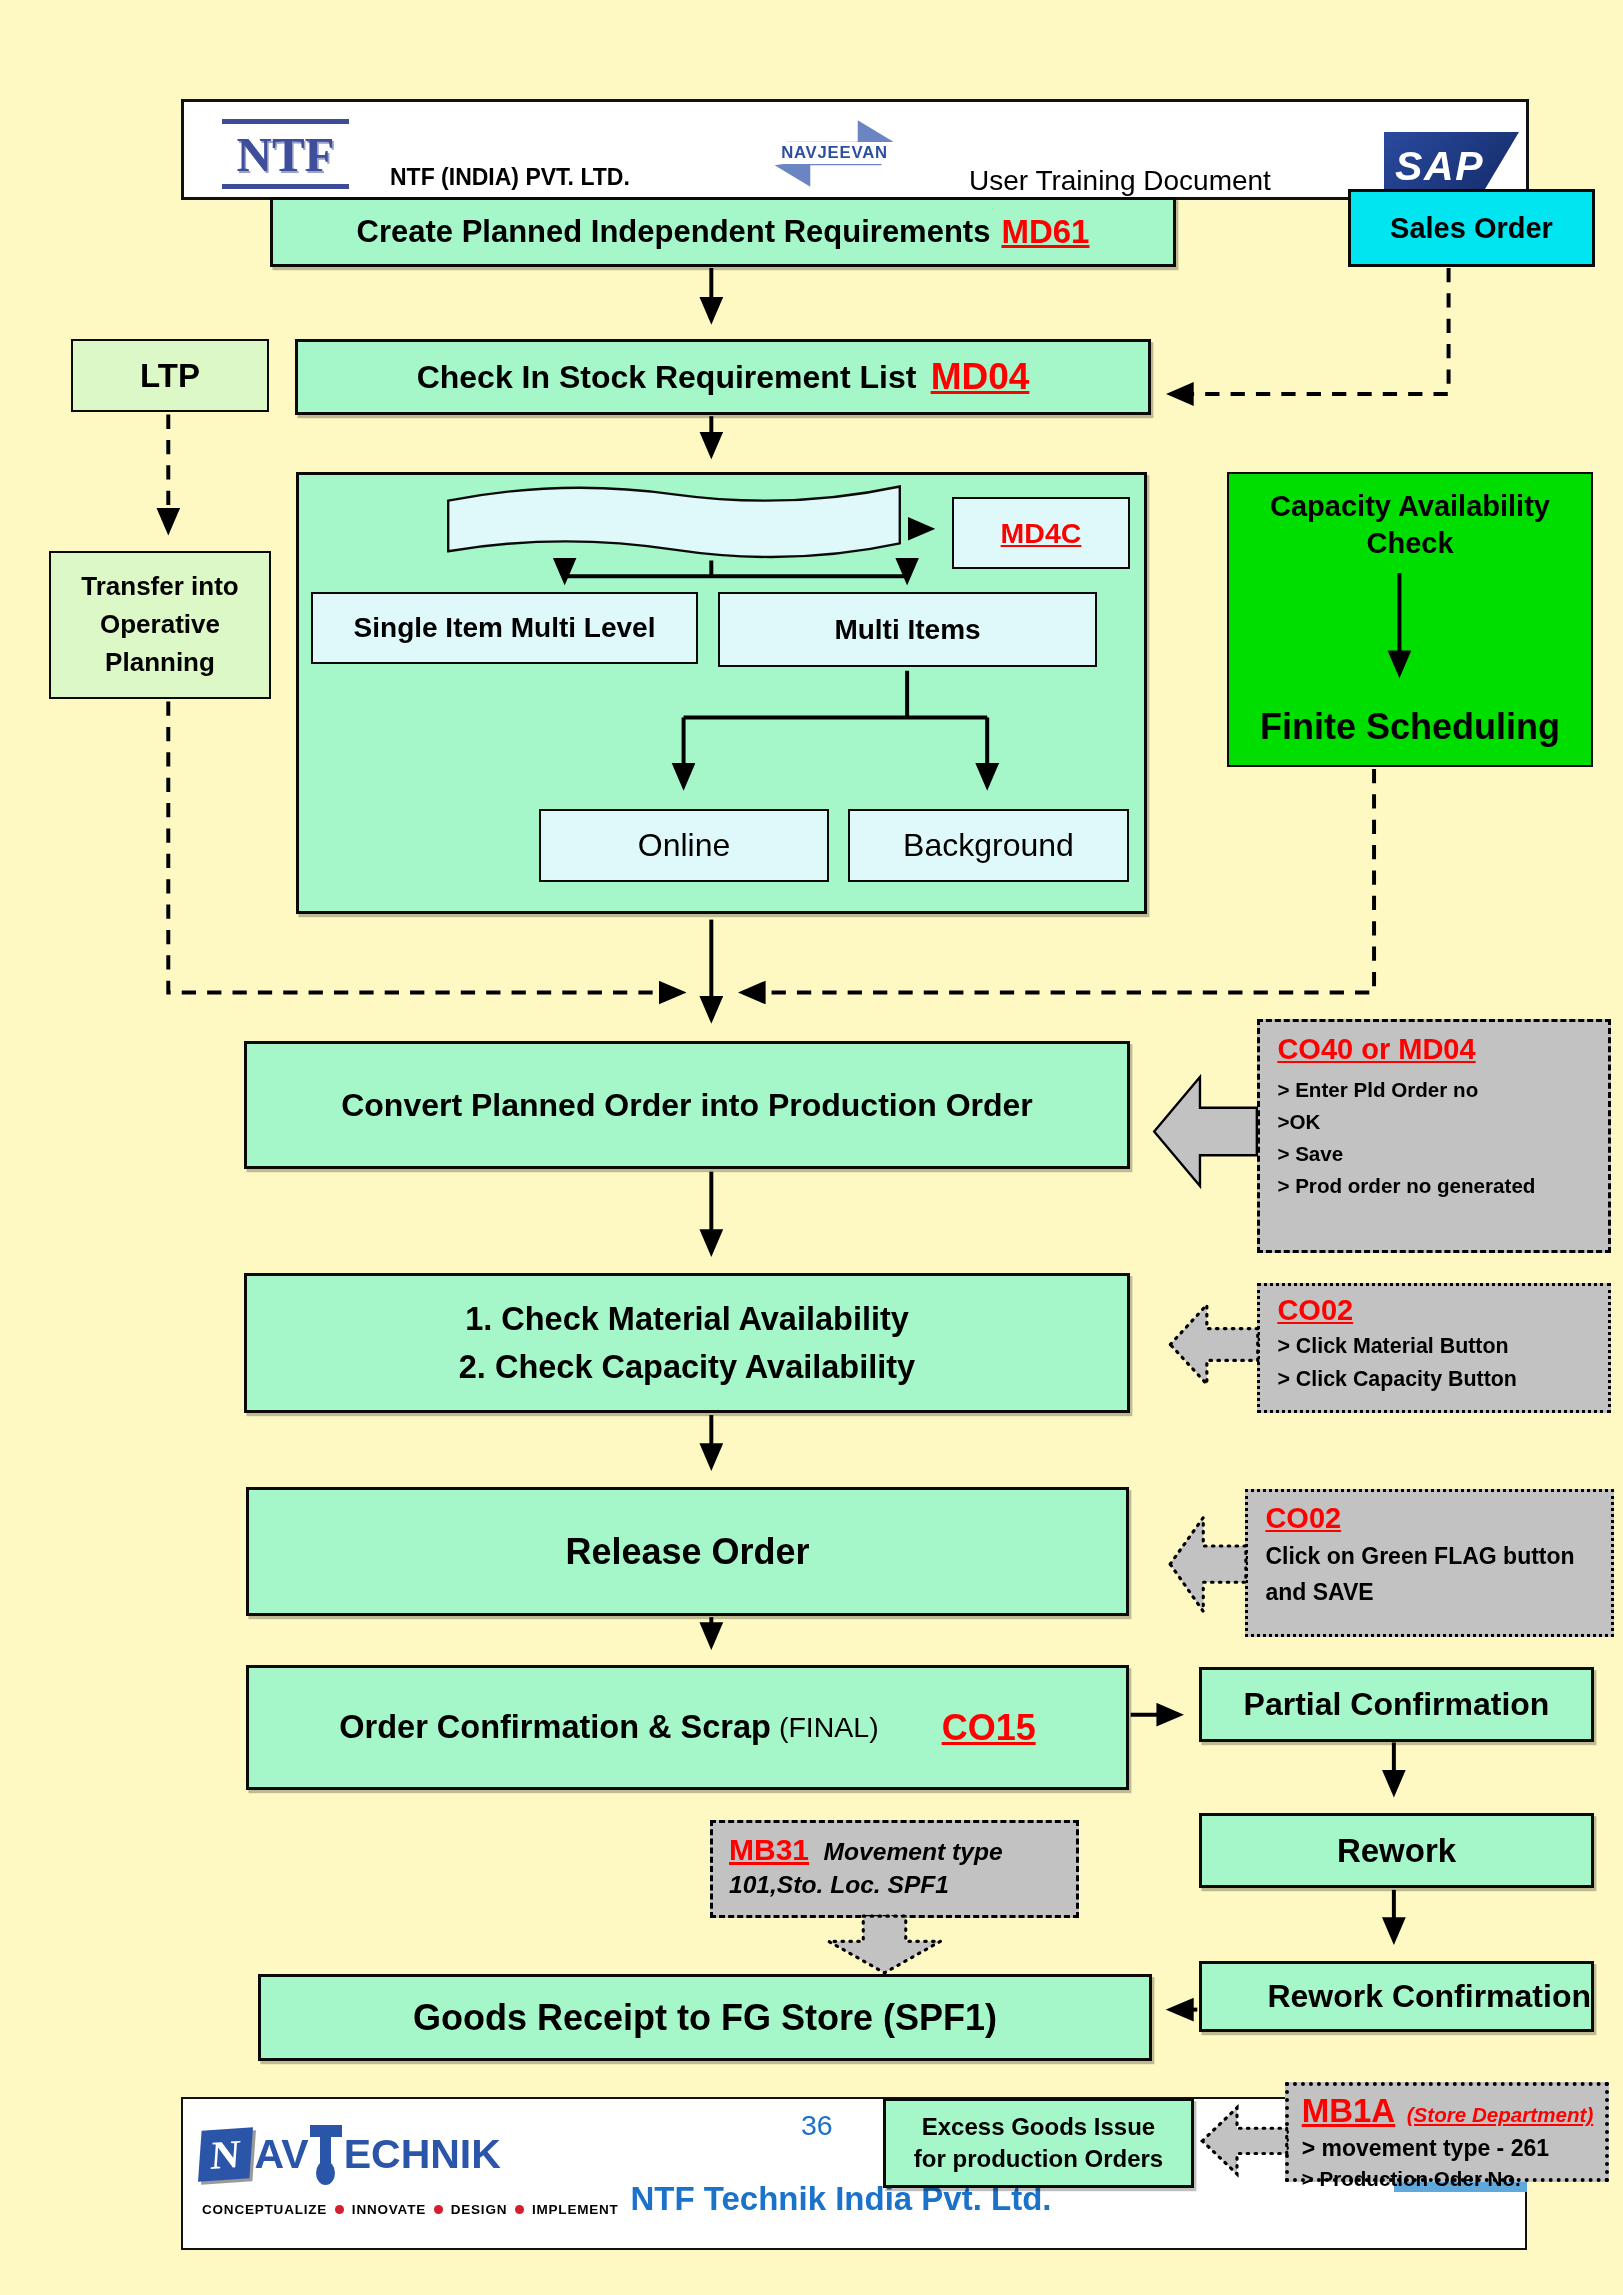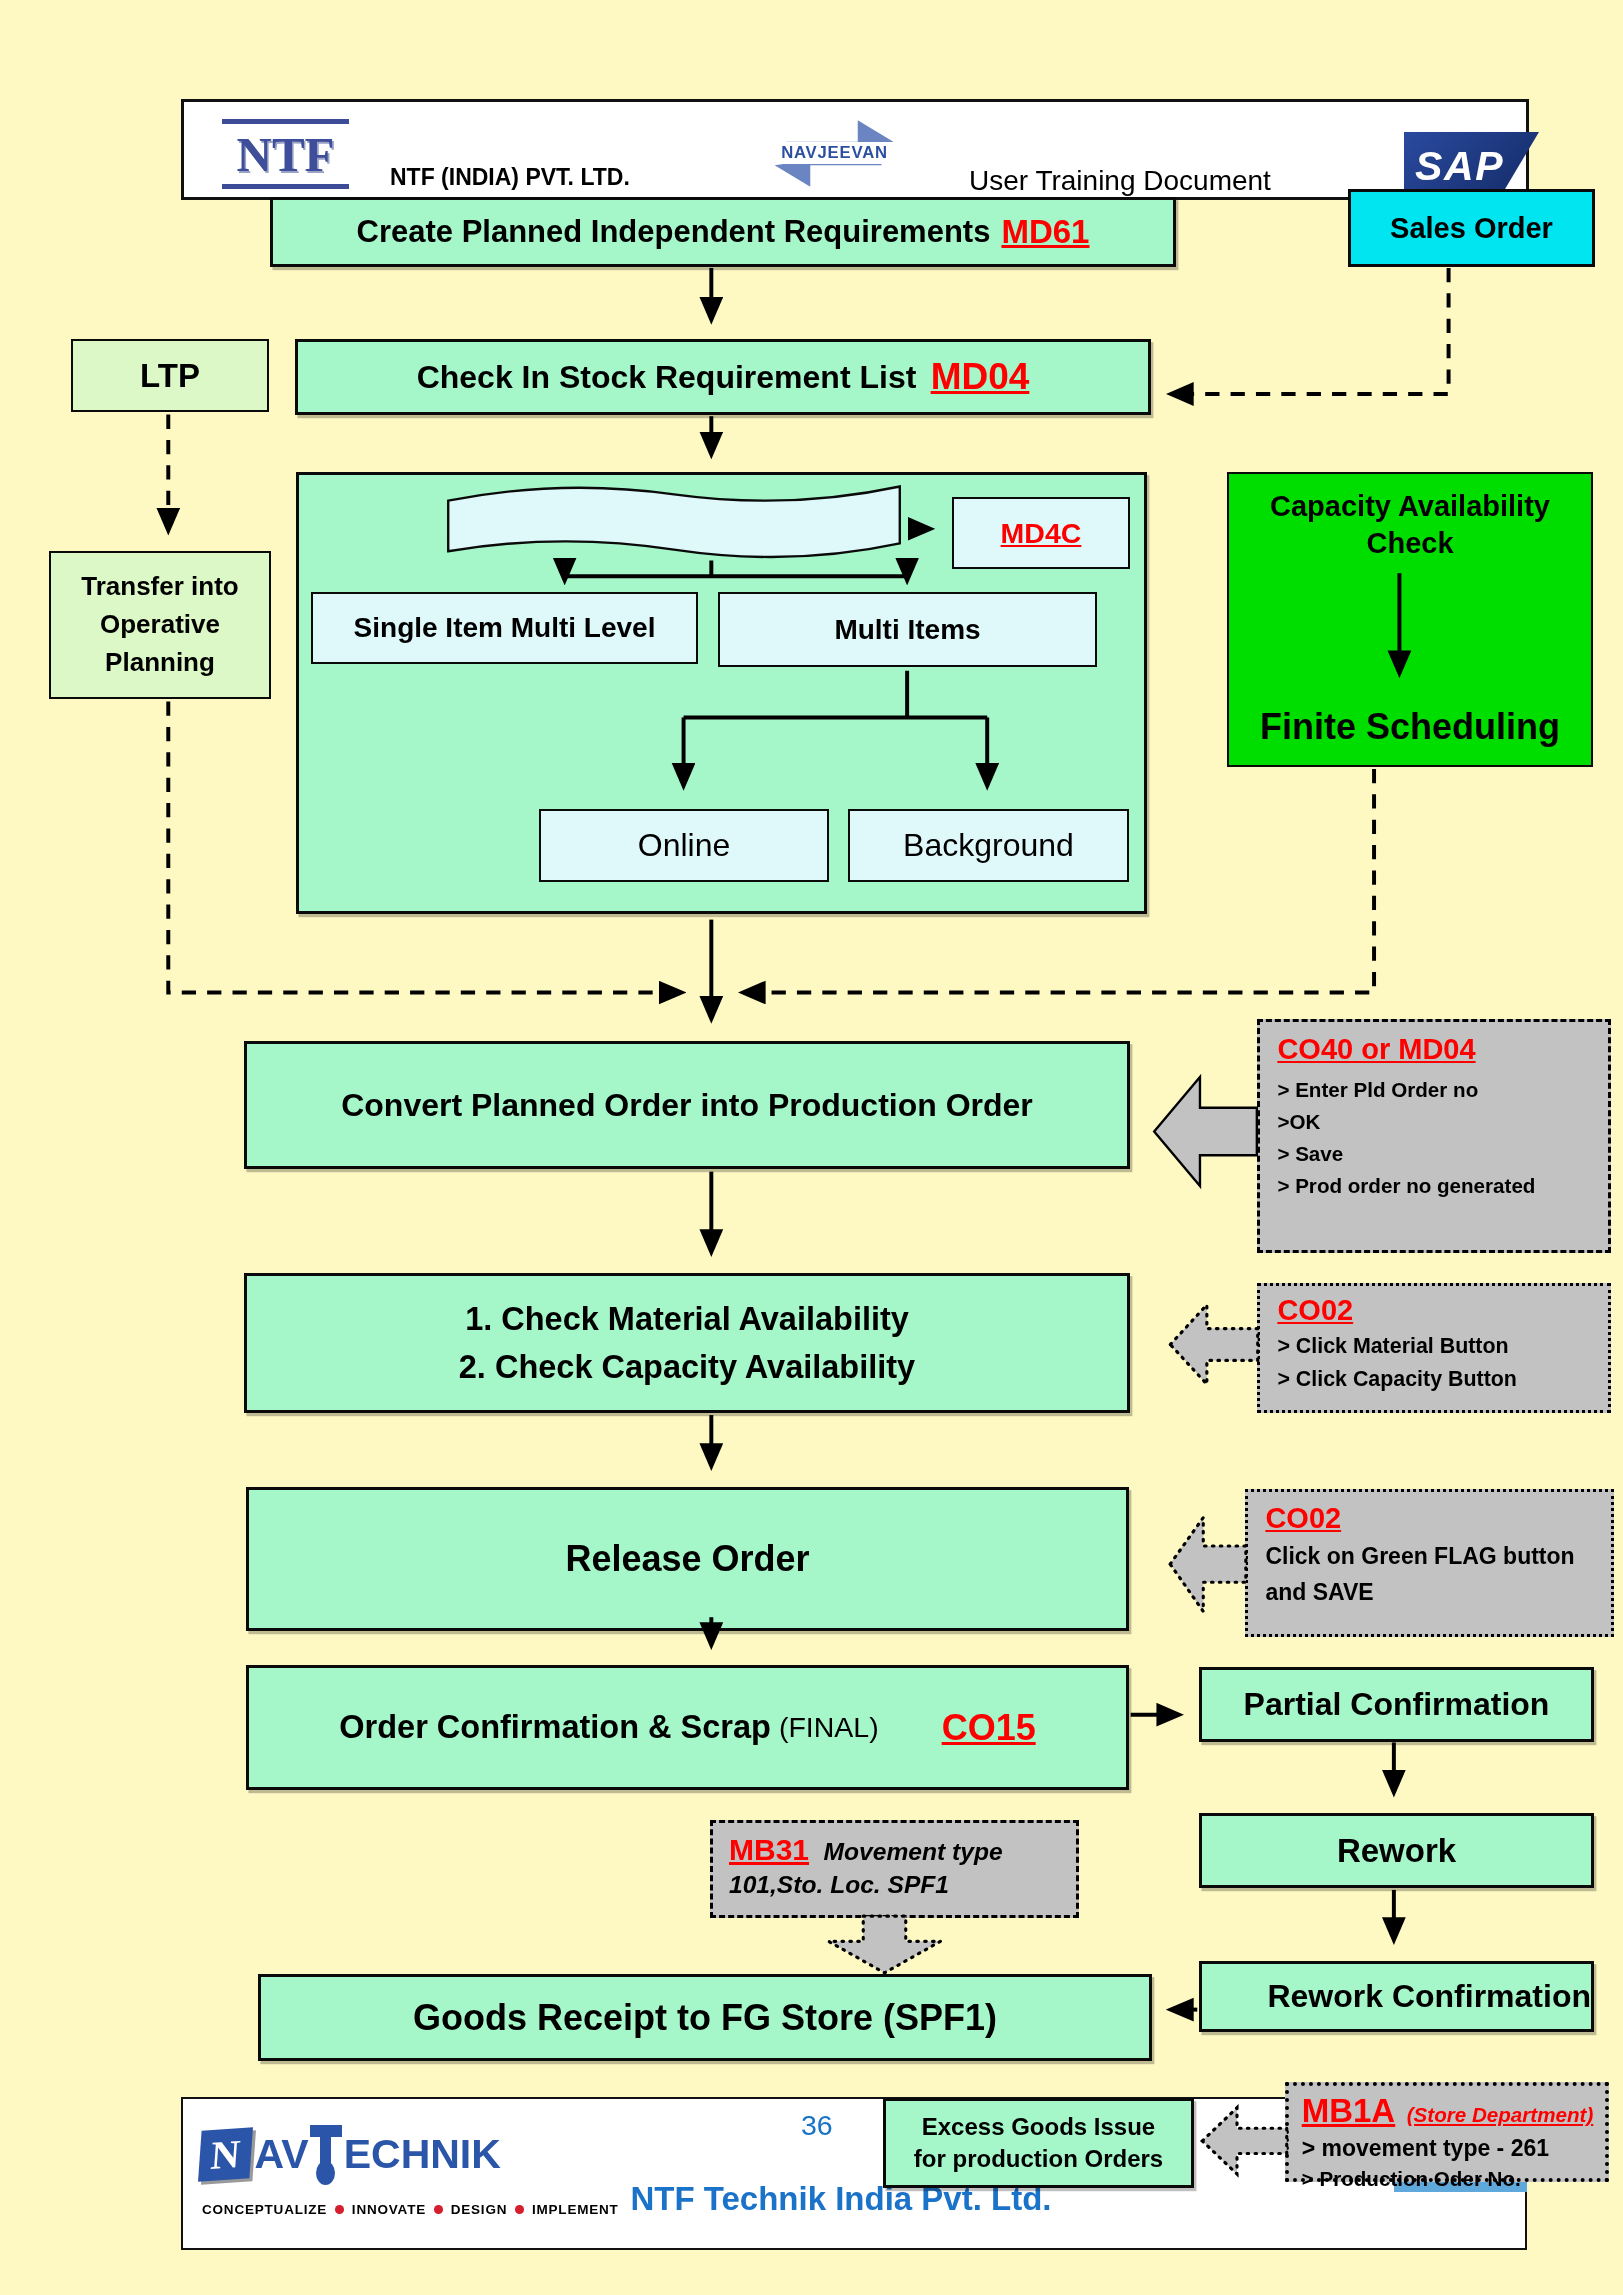--- a/index.html
+++ b/index.html
@@ -45,21 +45,21 @@
       <svg width="182" height="95" viewBox="0 0 230 120">
         <path d="M55,45 L145,45 L145,18 L190,45 L115,56 L55,56 Z" fill="#3A5BAE" opacity="0.75"></path>
         <path d="M175,75 L85,75 L85,102 L40,75 L115,64 L175,64 Z" fill="#3A5BAE" opacity="0.75"></path>
       </svg>
       <div class="abs" style="left:28px;top:36px;width:127px;height:22px;background:#fff;display:flex;align-items:center;justify-content:center;">
         <span style="font-size:16.7px;font-weight:bold;color:#2C4FA0;letter-spacing:0.8px;">NAVJEEVAN</span>
       </div>
     </div>
     <div class="abs" style="left:785px;top:63px;font-size:28px;font-weight:400;">User Training Document</div>
 
-    <div class="abs" style="left:1200px;top:30px;width:135px;height:68px;background:linear-gradient(135deg,#2a4a9e,#132a66);clip-path:polygon(0 0,100% 0,70% 100%,0 100%);display:flex;align-items:center;margin-left:20px;">
+    <div class="abs" style="left:1200px;top:30px;width:135px;height:68px;background:linear-gradient(135deg,#2a4a9e,#132a66);clip-path:polygon(0 0,100% 0,70% 100%,0 100%);display:flex;align-items:center;">
       <span style="color:#fff;font-weight:bold;font-style:italic;font-size:41px;padding-left:11px;letter-spacing:1.6px;">SAP</span>
     </div>
   </div>
 
   <div class="box cyan" style="left:1348px;top:189px;width:247px;height:78px;">
     <span class="bold" style="font-size:29px;">Sales Order</span>
   </div>
 
   <div class="box mint" style="left:270px;top:197px;width:906px;height:70px;">
     <span class="bold" style="font-size:31px;">Create Planned Independent Requirements</span>
@@ -112,21 +112,21 @@
 
   <div class="box mint" style="left:244px;top:1041px;width:886px;height:128px;">
     <span class="bold" style="font-size:32px;">Convert Planned Order into Production Order</span>
   </div>
 
   <div class="box mint" style="left:244px;top:1273px;width:886px;height:140px;flex-direction:column;align-items:center;gap:11px;">
     <span class="bold" style="font-size:32.5px;">1.  Check Material Availability</span>
     <span class="bold" style="font-size:32.5px;">2.  Check Capacity Availability</span>
   </div>
 
-  <div class="box mint" style="left:246px;top:1487px;width:883px;height:144px;">
+  <div class="box mint" style="left:246px;top:1487px;width:883px;height:129px;">
     <span class="bold" style="font-size:36px;">Release Order</span>
   </div>
 
   <div class="box mint" style="left:246px;top:1665px;width:883px;height:125px;">
     <span class="bold" style="font-size:32.5px;">Order Confirmation &amp; Scrap</span>
     <span style="font-size:28.5px;margin-left:8px;">(FINAL)</span>
     <span class="tcode" style="font-size:36px;margin-left:63px;">CO15</span>
   </div>
 
   <div class="box mint" style="left:1199px;top:1667px;width:395px;height:75px;">

